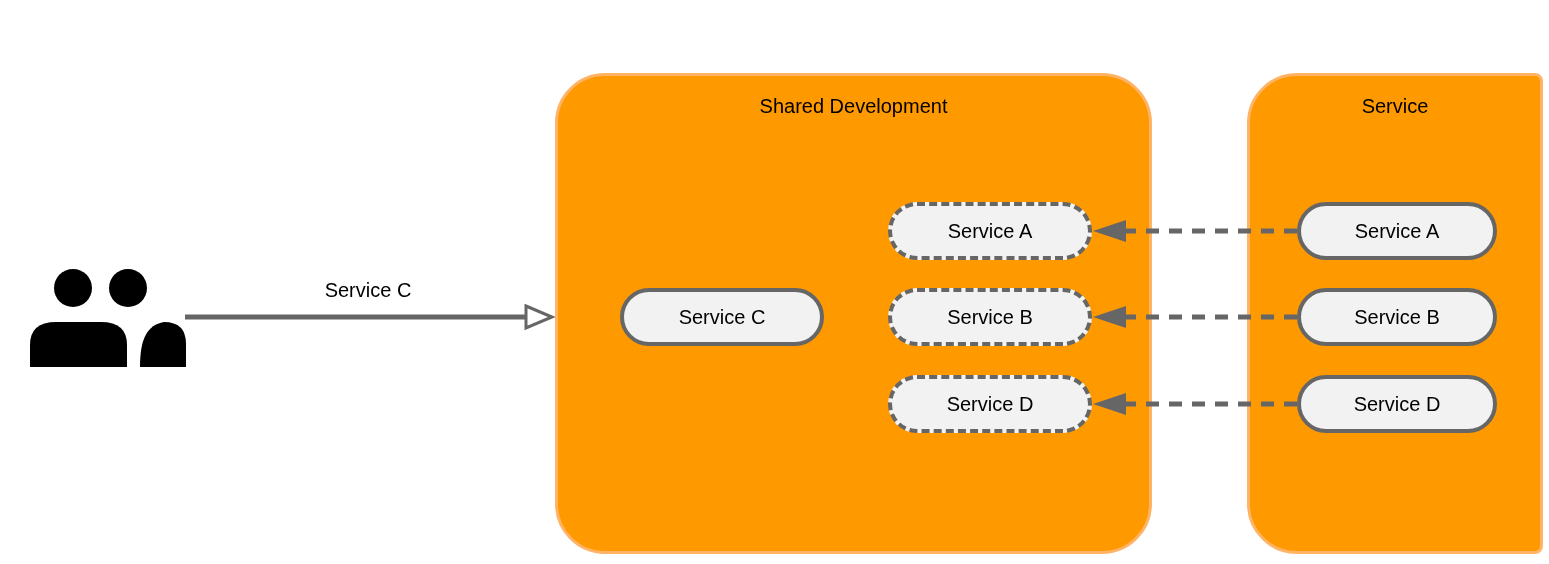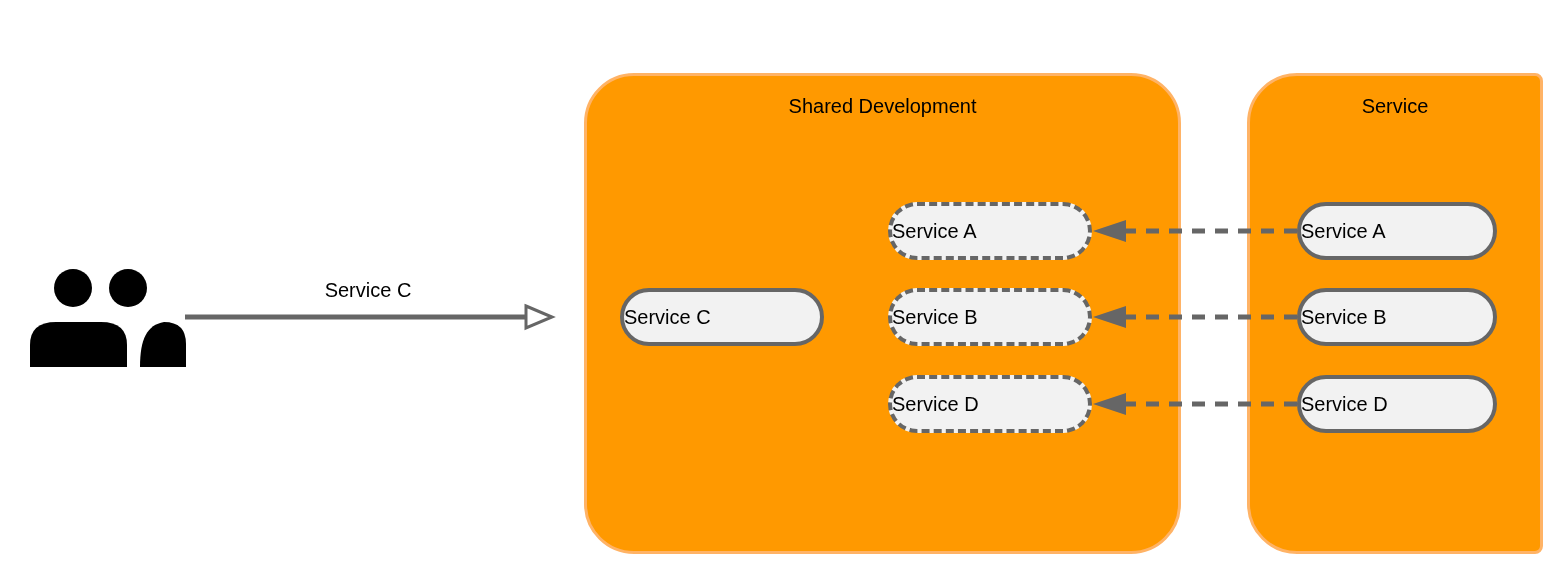--- a/index.html
+++ b/index.html
@@ -27,39 +27,38 @@
     margin-top: 19px;
     font-size: 20px;
     color: #000000;
   }
   .box-shared {
     left: 555px;
     top: 73px;
     width: 597px;
     height: 481px;
     border-radius: 50px;
-    margin-left: 29px;
   }
   .box-staging {
     left: 1247px;
     top: 73px;
     width: 296px;
     height: 481px;
     border-radius: 50px 8px 8px 50px;
   }
   .pill {
     position: absolute;
     box-sizing: border-box;
     height: 58px;
     background: #F2F2F2;
     border: 4px solid #666666;
     border-radius: 30px;
     display: flex;
     align-items: center;
-    justify-content: flex-start;
+    justify-content: center;
     font-size: 20px;
     color: #000000;
   }
   .pill.dashed { border-style: dashed; }
   .pill-w-shared  { width: 204px; }
   .pill-w-staging { width: 200px; }
   .flow-label {
     position: absolute;
     left: 268px;
     top: 279px;

